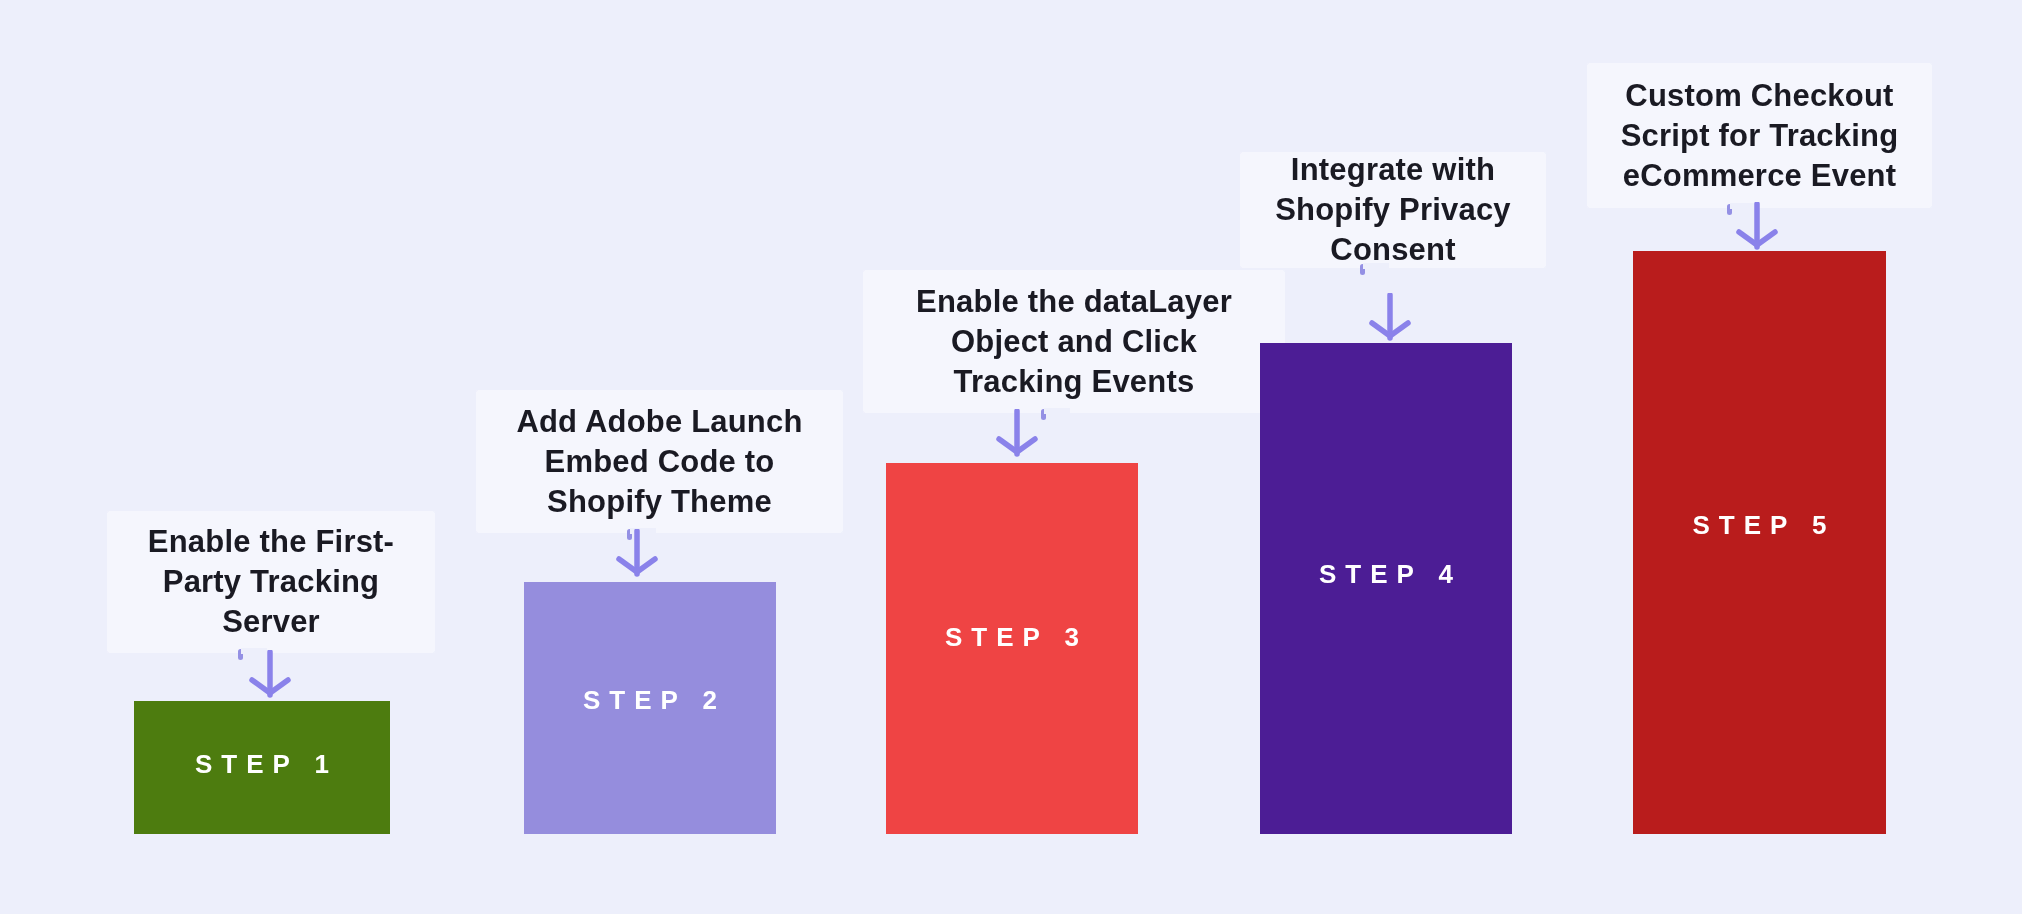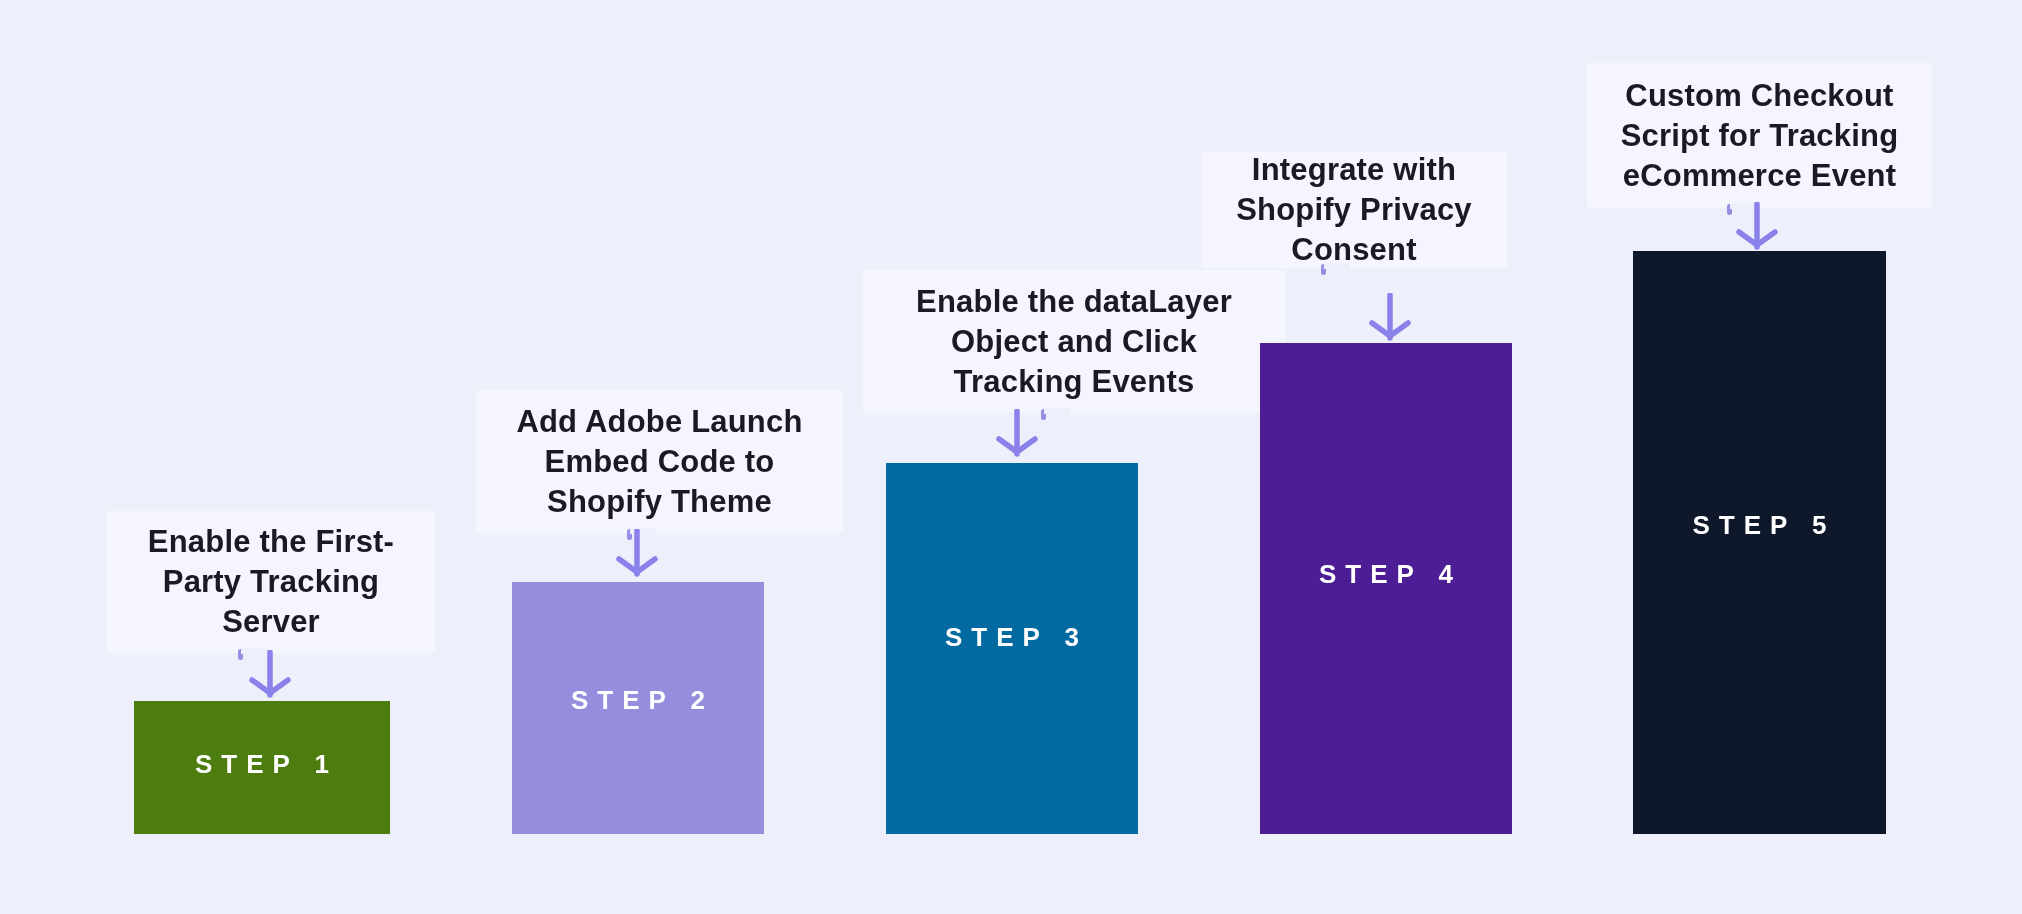--- a/index.html
+++ b/index.html
@@ -68,21 +68,21 @@
     left: calc(50% - 33px);
     width: 5px;
     height: 11px;
     border-radius: 3px;
     background: var(--hook);
   }
 
   #c1 { left: 107px;  top: 511px; width: 328px; height: 142px; }
   #c2 { left: 476px;  top: 390px; width: 367px; height: 143px; }
   #c3 { left: 839px;  top: 270px; width: 422px; height: 143px; margin-left: 24px; }
-  #c4 { left: 1201px; top: 152px; width: 306px; height: 116px; }
+  #c4 { left: 1240px; top: 152px; width: 306px; height: 116px; }
   #c5 { left: 1587px; top: 63px;  width: 345px; height: 145px; }
 
   
   .arrow {
     position: absolute;
     width: 72px;
     height: 52px;
   }
   .arrow path {
     stroke: var(--arrow);
@@ -142,36 +142,36 @@
     <div class="callout-inner">
       <div class="callout-text">Add Adobe Launch
 Embed Code to
 Shopify Theme</div>
     </div>
   </div>
   <svg class="arrow" id="a2" viewBox="0 0 72 52">
     <path d="M36 2 L36 45"></path>
       <path d="M18 30 L36 43 L54 30"></path>
   </svg>
-  <div class="bar" id="bar2" style="background: rgb(149, 141, 221);">
+  <div class="bar" id="bar2" style="background: rgb(149, 141, 221); margin-left: 12px;">
     <div class="bar-label">STEP 2</div>
   </div>
 
   <div class="callout" id="c3">
     <div class="callout-inner">
       <div class="callout-text">Enable the dataLayer
 Object and Click
 Tracking Events</div>
     </div>
   </div>
   <svg class="arrow" id="a3" viewBox="0 0 72 52">
     <path d="M36 2 L36 45"></path>
       <path d="M18 30 L36 43 L54 30"></path>
   </svg>
-  <div class="bar" id="bar3" style="background: #0369a1; text-decoration: underline;">
+  <div class="bar" id="bar3" style="background: #ef4444; text-decoration: underline;">
     <div class="bar-label">STEP 3</div>
   </div>
 
   <div class="callout" id="c4">
     <div class="callout-inner">
       <div class="callout-text">Integrate with
 Shopify Privacy
 Consent</div>
     </div>
   </div>
@@ -187,17 +187,17 @@
     <div class="callout-inner">
       <div class="callout-text">Custom Checkout
 Script for Tracking
 eCommerce Event</div>
     </div>
   </div>
   <svg class="arrow" id="a5" viewBox="0 0 72 52">
     <path d="M36 2 L36 45"></path>
       <path d="M18 30 L36 43 L54 30"></path>
   </svg>
-  <div class="bar" id="bar5" style="background: #0f172a;">
+  <div class="bar" id="bar5" style="background: #b91c1c;">
     <div class="bar-label">STEP 5</div>
   </div>
 
 </div>
 
 </body></html>

